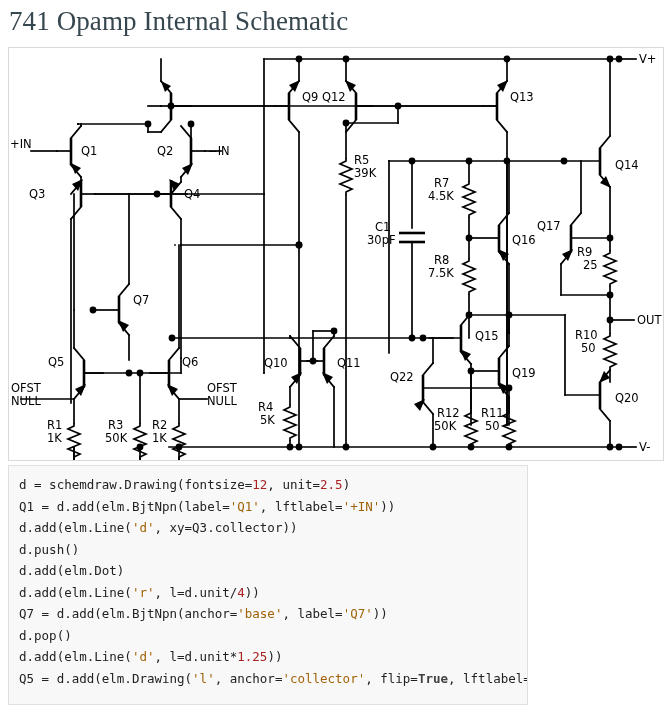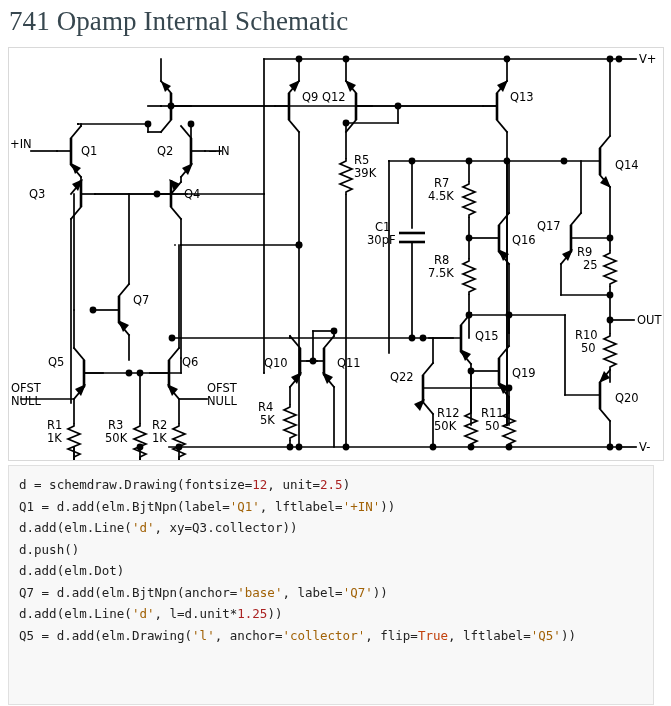--- a/index.html
+++ b/index.html
@@ -30,37 +30,37 @@
     background:#ffffff;
     border:1px solid #d9d9d9;
     box-sizing:border-box;
     overflow:hidden;
   }
   .schematic-panel svg{display:block;}
 
   .code-panel{
     position:absolute;
     left:8px; top:465px;
-    width:646px; height:240px;
+    width:520px; height:240px;
     background:#f8f8f8;
     border:1px solid #e0e0e0;
     box-sizing:border-box;
     overflow:hidden;
     padding:8px 0 0 10px;
   }
   .code-line{
     font-family:"DejaVu Sans Mono", monospace;
     font-size:12.5px;
     line-height:21.5px;
     color:#222222;
     white-space:pre;
   }
   .tok-num{color:#aa2222;}
   .tok-str{color:#a16207;}
-  .tok-kw{color:#c2410c;font-weight:normal;text-align:center;}
+  .tok-kw{color:#404040;font-weight:bold;text-align:center;}
 
   
   text.lbl{
     font-family:"DejaVu Sans","Liberation Sans",sans-serif;
     font-size:11.5px;
     fill:#000000;
   }
 </style>
 </head>
 <body>
@@ -525,19 +525,21 @@
     </svg>
   </div>
 
   <div class="code-panel">
     <div id="code-lines">
         <div class="code-line"><span>d = schemdraw.Drawing(fontsize=</span><span class="tok-num">12</span><span>, unit=</span><span class="tok-num">2.5</span><span>)</span></div>
         <div class="code-line"><span>Q1 = d.add(elm.BjtNpn(label=</span><span class="tok-str">'Q1'</span><span>, lftlabel=</span><span class="tok-str">'+IN'</span><span>))</span></div>
         <div class="code-line"><span>d.add(elm.Line(</span><span class="tok-str">'d'</span><span>, xy=Q3.collector))</span></div>
         <div class="code-line"><span>d.push()</span></div>
         <div class="code-line"><span>d.add(elm.Dot)</span></div>
+        <div class="code-line"><span>d.add(elm.Line(</span><span class="tok-str">'r'</span><span>, l=d.unit/</span><span class="tok-num">4</span><span>))</span></div>
         <div class="code-line"><span>Q7 = d.add(elm.BjtNpn(anchor=</span><span class="tok-str">'base'</span><span>, label=</span><span class="tok-str">'Q7'</span><span>))</span></div>
+        <div class="code-line"><span>d.pop()</span></div>
         <div class="code-line"><span>d.add(elm.Line(</span><span class="tok-str">'d'</span><span>, l=d.unit*</span><span class="tok-num">1.25</span><span>))</span></div>
         <div class="code-line"><span>Q5 = d.add(elm.Drawing(</span><span class="tok-str">'l'</span><span>, anchor=</span><span class="tok-str">'collector'</span><span>, flip=</span><span class="tok-kw">True</span><span>, lftlabel=</span><span class="tok-str">'Q5'</span><span>))</span></div>
       </div>
   </div>
 
 </div>
 
 </body></html>

